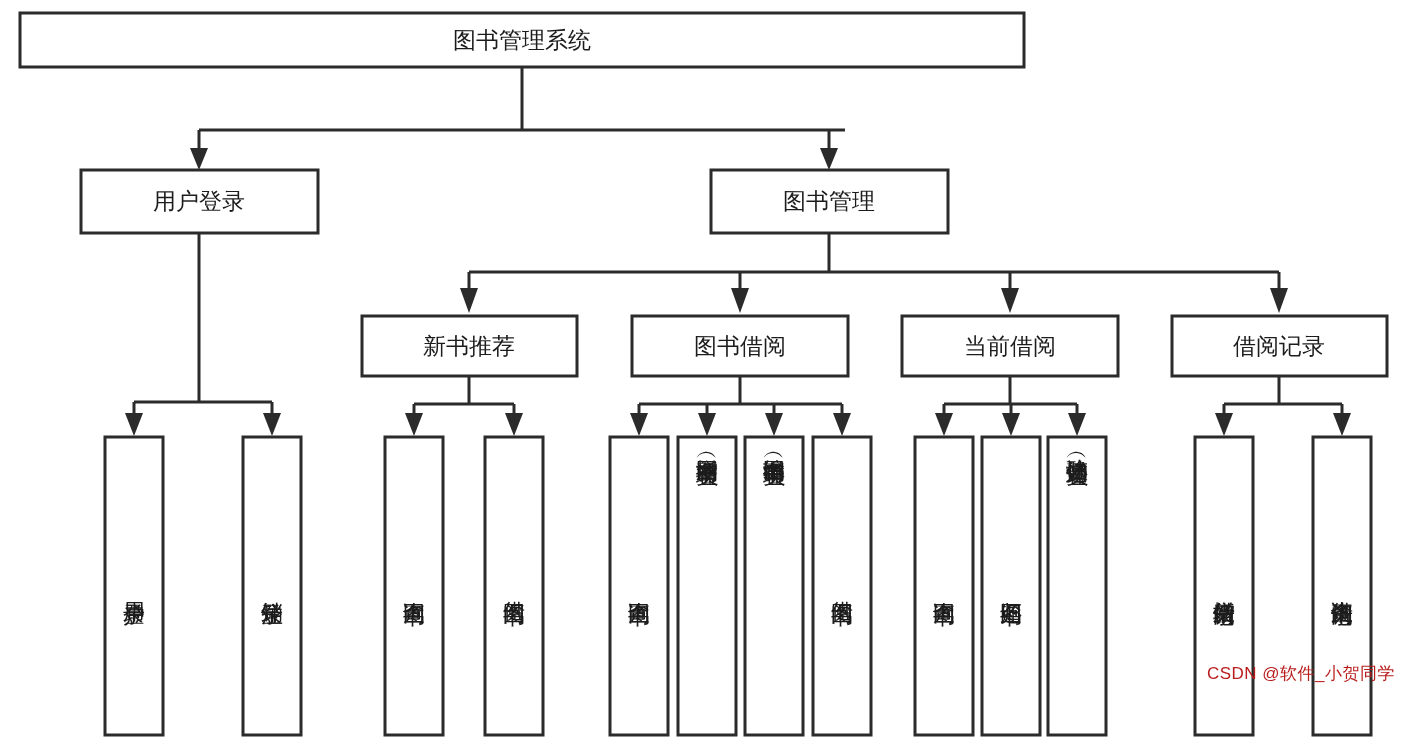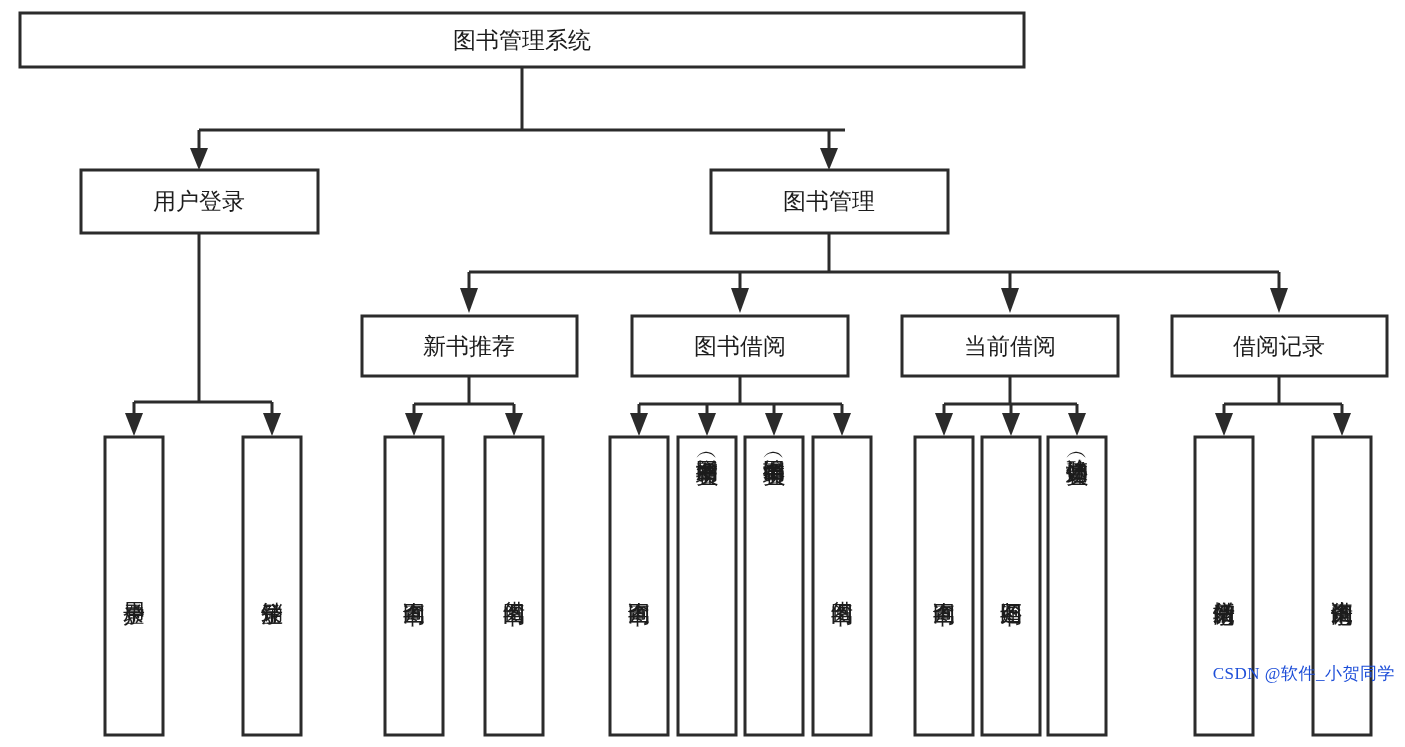--- a/index.html
+++ b/index.html
@@ -62,23 +62,23 @@
     font-size: 22px;
     line-height: 1.18;
     color: #1c1c1c;
     letter-spacing: 1px;
     white-space: nowrap;
   }
   .watermark {
     position: absolute;
     right: 10px;
     bottom: 6px;
-    font-family: Liberation Serif, serif;
+    font-family: Liberation Sans, sans-serif;
     font-size: 17px;
-    color: #1d4ed8;
+    color: #b91c1c;
     white-space: nowrap;
     letter-spacing: 0.5px;
   }
 </style>
 </head>
 <body>
 
 <div id="diagram-root">
 
   <svg class="flow" viewBox="0 0 1405 747">

